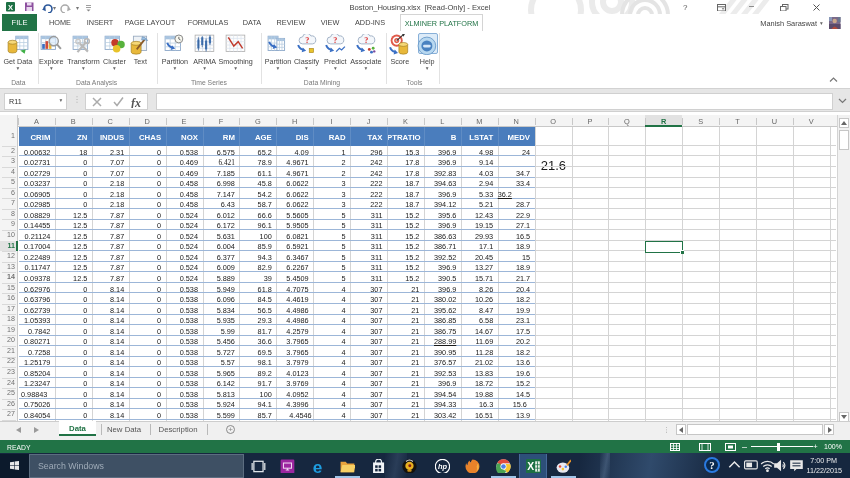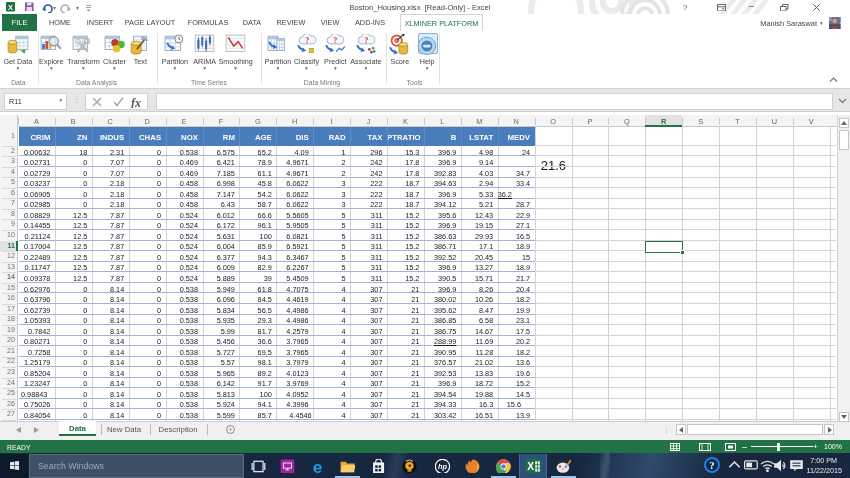--- a/index.html
+++ b/index.html
@@ -414,21 +414,21 @@
 <div class="a" style="left:387.0px;top:147.5px;width:32.4px;text-align:right;font-size:7.3px;color:#1a1a1a;">15.3</div>
 <div class="a" style="left:423.9px;top:147.5px;width:32.4px;text-align:right;font-size:7.3px;color:#1a1a1a;">396.9</div>
 <div class="a" style="left:460.79999999999995px;top:147.5px;width:32.4px;text-align:right;font-size:7.3px;color:#1a1a1a;">4.98</div>
 <div class="a" style="left:497.7px;top:147.5px;width:32.4px;text-align:right;font-size:7.3px;color:#1a1a1a;">24</div>
 <div class="a" style="left:19.0px;top:165.97999999999996px;width:515.6px;height:0.8px;background:#9cb6d8;"></div>
 <div class="a" style="left:18.0px;top:158.04px;width:32.4px;text-align:right;font-size:7.3px;color:#1a1a1a;">0.02731</div>
 <div class="a" style="left:54.9px;top:158.04px;width:32.4px;text-align:right;font-size:7.3px;color:#1a1a1a;">0</div>
 <div class="a" style="left:91.8px;top:158.04px;width:32.4px;text-align:right;font-size:7.3px;color:#1a1a1a;">7.07</div>
 <div class="a" style="left:128.7px;top:158.04px;width:32.4px;text-align:right;font-size:7.3px;color:#1a1a1a;">0</div>
 <div class="a" style="left:165.6px;top:158.04px;width:32.4px;text-align:right;font-size:7.3px;color:#1a1a1a;">0.469</div>
-<div class="a" style="left:202.5px;top:158.04px;width:32.4px;text-align:right;font-size:7.3px;color:#1a1a1a;">6.421</div>
+<div class="a" style="left:202.5px;top:158.04px;width:32.4px;text-align:right;font-size:7.3px;color:#1a1a1a;font-family:Liberation Serif, serif;">6.421</div>
 <div class="a" style="left:239.39999999999998px;top:158.04px;width:32.4px;text-align:right;font-size:7.3px;color:#1a1a1a;">78.9</div>
 <div class="a" style="left:276.3px;top:158.04px;width:32.4px;text-align:right;font-size:7.3px;color:#1a1a1a;">4.9671</div>
 <div class="a" style="left:313.2px;top:158.04px;width:32.4px;text-align:right;font-size:7.3px;color:#1a1a1a;">2</div>
 <div class="a" style="left:350.09999999999997px;top:158.04px;width:32.4px;text-align:right;font-size:7.3px;color:#1a1a1a;">242</div>
 <div class="a" style="left:387.0px;top:158.04px;width:32.4px;text-align:right;font-size:7.3px;color:#1a1a1a;">17.8</div>
 <div class="a" style="left:423.9px;top:158.04px;width:32.4px;text-align:right;font-size:7.3px;color:#1a1a1a;">396.9</div>
 <div class="a" style="left:460.79999999999995px;top:158.04px;width:32.4px;text-align:right;font-size:7.3px;color:#1a1a1a;">9.14</div>
 <div class="a" style="left:497.7px;top:158.04px;width:32.4px;text-align:right;font-size:13px;color:#1a1a1a;margin-left:36px;">21.6</div>
 <div class="a" style="left:19.0px;top:176.51999999999995px;width:515.6px;height:0.8px;background:#9cb6d8;"></div>
 <div class="a" style="left:18.0px;top:168.57999999999998px;width:32.4px;text-align:right;font-size:7.3px;color:#1a1a1a;">0.02729</div>
@@ -767,21 +767,21 @@
 <div class="a" style="left:128.7px;top:400.46px;width:32.4px;text-align:right;font-size:7.3px;color:#1a1a1a;">0</div>
 <div class="a" style="left:165.6px;top:400.46px;width:32.4px;text-align:right;font-size:7.3px;color:#1a1a1a;">0.538</div>
 <div class="a" style="left:202.5px;top:400.46px;width:32.4px;text-align:right;font-size:7.3px;color:#1a1a1a;">5.924</div>
 <div class="a" style="left:239.39999999999998px;top:400.46px;width:32.4px;text-align:right;font-size:7.3px;color:#1a1a1a;">94.1</div>
 <div class="a" style="left:276.3px;top:400.46px;width:32.4px;text-align:right;font-size:7.3px;color:#1a1a1a;">4.3996</div>
 <div class="a" style="left:313.2px;top:400.46px;width:32.4px;text-align:right;font-size:7.3px;color:#1a1a1a;">4</div>
 <div class="a" style="left:350.09999999999997px;top:400.46px;width:32.4px;text-align:right;font-size:7.3px;color:#1a1a1a;">307</div>
 <div class="a" style="left:387.0px;top:400.46px;width:32.4px;text-align:right;font-size:7.3px;color:#1a1a1a;">21</div>
 <div class="a" style="left:423.9px;top:400.46px;width:32.4px;text-align:right;font-size:7.3px;color:#1a1a1a;">394.33</div>
 <div class="a" style="left:460.79999999999995px;top:400.46px;width:32.4px;text-align:right;font-size:7.3px;color:#1a1a1a;">16.3</div>
-<div class="a" style="left:497.7px;top:400.46px;width:32.4px;text-align:center;font-size:7.3px;color:#1a1a1a;">15.6</div>
+<div class="a" style="left:497.7px;top:400.46px;width:32.4px;text-align:left;font-size:7.3px;color:#1a1a1a;padding-left:15px;">15.6</div>
 <div class="a" style="left:19.0px;top:418.94px;width:515.6px;height:0.8px;background:#9cb6d8;"></div>
 <div class="a" style="left:18.0px;top:411.0px;width:32.4px;text-align:right;font-size:7.3px;color:#1a1a1a;">0.84054</div>
 <div class="a" style="left:54.9px;top:411.0px;width:32.4px;text-align:right;font-size:7.3px;color:#1a1a1a;">0</div>
 <div class="a" style="left:91.8px;top:411.0px;width:32.4px;text-align:right;font-size:7.3px;color:#1a1a1a;">8.14</div>
 <div class="a" style="left:128.7px;top:411.0px;width:32.4px;text-align:right;font-size:7.3px;color:#1a1a1a;">0</div>
 <div class="a" style="left:165.6px;top:411.0px;width:32.4px;text-align:right;font-size:7.3px;color:#1a1a1a;">0.538</div>
 <div class="a" style="left:202.5px;top:411.0px;width:32.4px;text-align:right;font-size:7.3px;color:#1a1a1a;">5.599</div>
 <div class="a" style="left:239.39999999999998px;top:411.0px;width:32.4px;text-align:right;font-size:7.3px;color:#1a1a1a;">85.7</div>
 <div class="a" style="left:276.3px;top:411.0px;width:32.4px;text-align:right;font-size:7.3px;color:#1a1a1a;padding-left:13px;">4.4546</div>
 <div class="a" style="left:313.2px;top:411.0px;width:32.4px;text-align:right;font-size:7.3px;color:#1a1a1a;">4</div>

